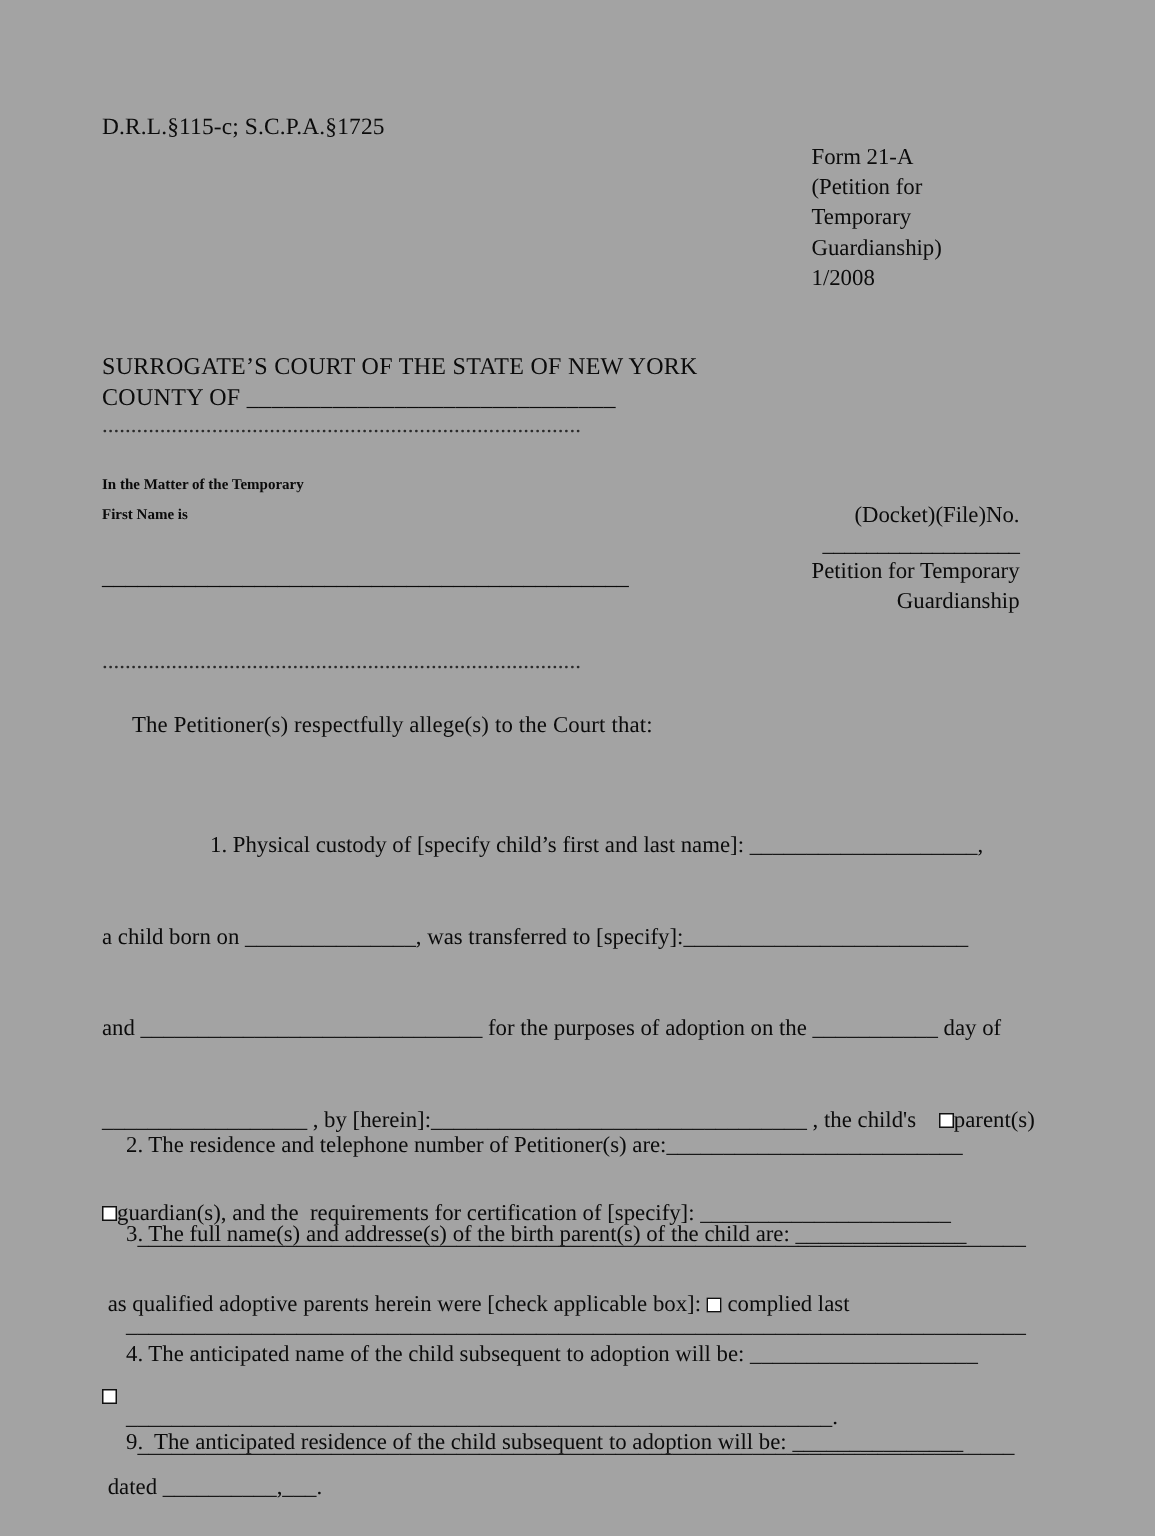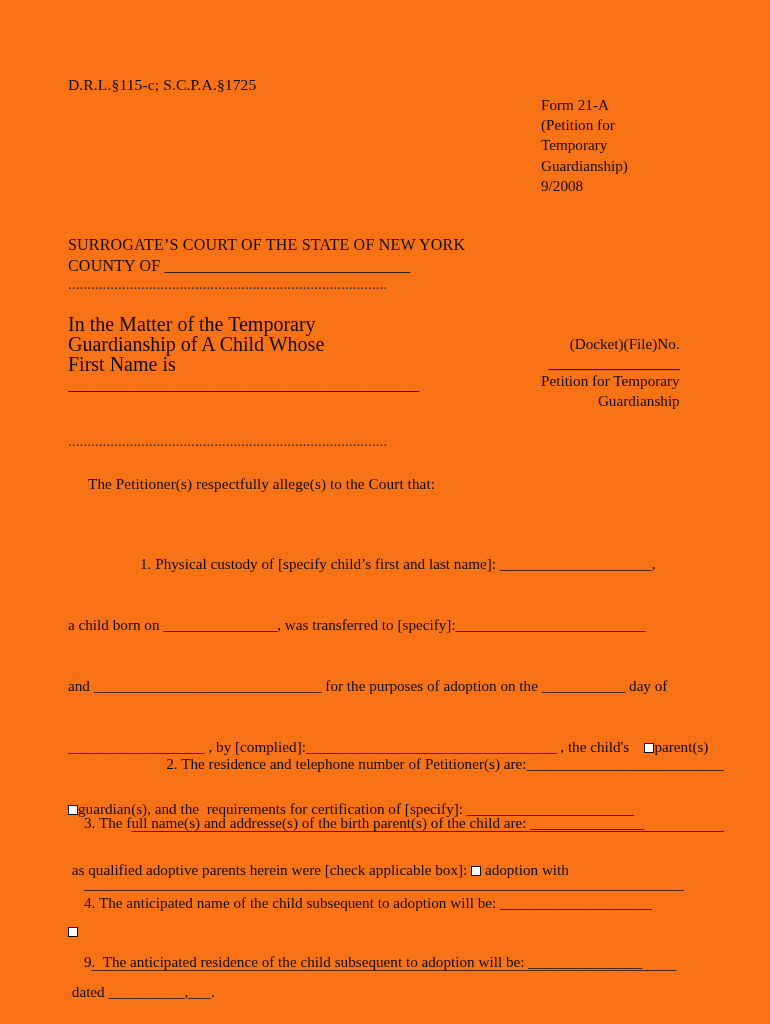--- a/index.html
+++ b/index.html
@@ -13,21 +13,21 @@
     position: relative;
     overflow: hidden;
     font-family: "Liberation Serif", "DejaVu Serif", serif;
     color: #0b0b0b;
     -webkit-font-smoothing: antialiased;
   }
 
   .page {
     position: absolute;
     inset: 0;
-    background: #f97316;
+    background: #a3a3a3;
   }
 
   
   .t {
     position: absolute;
     white-space: pre;
     font-size: 15.2px;
     line-height: 20px;
     letter-spacing: .1px;
   }
@@ -67,22 +67,23 @@
     color: #2a2a2a;
     overflow: hidden;
   }
   #dotrule-1 { left: 68px; top: 275px; width: 380px; }
   #dotrule-2 { left: 68px; top: 432px; width: 380px; }
 
   
   #matter-caption {
     left: 68px;
     top: 314px;
-    font-size: 20px;
+    font-size: 10px;
     line-height: 20.2px;
+    font-weight: bold;
   }
   #caption-rule {
     left: 68px;
     top: 375px;
     font-size: 16px;
     white-space: pre;
     letter-spacing: -0.2px;
   }
 
   
@@ -91,40 +92,39 @@
     top: 334px;
     font-size: 15.2px;
     line-height: 20.2px;
     text-align: right;
   }
   #docket-rule {
     display: block;
     white-space: pre;
     letter-spacing: -0.3px;
     line-height: 17px;
-    font-weight: bold;
   }
 
   
   #allege-lead {
     left: 88px;
     top: 474px;
     font-size: 15.2px;
   }
 
   .para {
     position: absolute;
     font-size: 15.2px;
     line-height: 20.4px;
     white-space: pre;
   }
   #para-1 { left: 68px; top: 513px; width: 660px; }
   #para-1 .first { padding-left: 72px; }
 
-  #para-2 { left: 84px; top: 713px; width: 640px; text-align: right; }
+  #para-2 { left: 84px; top: 713px; width: 640px; }
   #para-3 { left: 84px; top: 772px; width: 640px; }
   #para-4 { left: 84px; top: 852px; width: 640px; }
   #para-5 { left: 84px; top: 911px; width: 640px; }
 
   .cont { display: block; }
   .ind0 { padding-left: 0; }
 
   
   .cbx {
     display: inline-block;
@@ -143,67 +143,67 @@
 
 <div class="page">
 
   <div class="t" id="statute">D.R.L.§115-c; S.C.P.A.§1725</div>
 
   <div class="blk" id="form-id">
     <span class="line">Form 21-A</span>
     <span class="line">(Petition for</span>
     <span class="line">Temporary</span>
     <span class="line">Guardianship)</span>
-    <span class="line">9/2008</span>
+    <span class="line">1/2008</span>
   </div>
 
   <div class="blk" id="court-heading">
     <span class="line caps">SURROGATE’S COURT OF THE STATE OF NEW YORK</span>
     <span class="line caps"><span>COUNTY OF </span><span>______________________________</span></span>
   </div>
 
   <div class="dotrule" id="dotrule-1">...................................................................................</div>
 
   <div class="blk" id="matter-caption">
     <span class="line">In the Matter of the Temporary</span>
-    <span class="line">Guardianship of A Child Whose</span>
     <span class="line">First Name is</span>
   </div>
   <div class="t" id="caption-rule">_____________________________________________</div>
 
   <div class="blk" id="docket-block">
     <span class="line">(Docket)(File)No.</span>
     <span class="line" id="docket-rule">__________________</span>
     <span class="line">Petition for Temporary</span>
     <span class="line">Guardianship</span>
   </div>
 
   <div class="dotrule" id="dotrule-2">...................................................................................</div>
 
   <div class="t" id="allege-lead">The Petitioner(s) respectfully allege(s) to the Court that:</div>
 
   <div class="para" id="para-1">
     <span class="cont first">1. Physical custody of [specify child’s first and last name]: ____________________,</span>
     <span class="cont">a child born on _______________, was transferred to [specify]:_________________________</span>
     <span class="cont">and ______________________________ for the purposes of adoption on the ___________ day of</span>
-    <span class="cont"><span>__________________ , by [complied]:_________________________________ , the child's    </span><span class="cbx"></span><span>parent(s)</span></span>
+    <span class="cont"><span>__________________ , by [herein]:_________________________________ , the child's    </span><span class="cbx"></span><span>parent(s)</span></span>
     <span class="cont"><span class="cbx"></span><span>guardian(s), and the  requirements for certification of [specify]: ______________________</span></span>
-    <span class="cont"><span> as qualified adoptive parents herein were [check applicable box]: </span><span class="cbx"></span><span> adoption with</span></span>
+    <span class="cont"><span> as qualified adoptive parents herein were [check applicable box]: </span><span class="cbx"></span><span> complied last</span></span>
     <span class="cont"><span class="cbx cbx-sp"></span></span>
     <span class="cont"> dated __________,___.</span>
   </div>
 
   <div class="para" id="para-2">
     <span class="cont">2. The residence and telephone number of Petitioner(s) are:__________________________</span>
     <span class="cont">  ______________________________________________________________________________</span>
   </div>
 
   <div class="para" id="para-3">
     <span class="cont">3. The full name(s) and addresse(s) of the birth parent(s) of the child are: _______________</span>
     <span class="cont ind0">_______________________________________________________________________________</span>
+    <span class="cont ind0">______________________________________________________________.</span>
   </div>
 
   <div class="para" id="para-4">
     <span class="cont">4. The anticipated name of the child subsequent to adoption will be: ____________________</span>
     <span class="cont">  _____________________________________________________________________________</span>
     <span class="cont ind0">______________________________________________________________ .</span>
   </div>
 
   <div class="para" id="para-5">
     <span class="cont">9.  The anticipated residence of the child subsequent to adoption will be: _______________</span>

